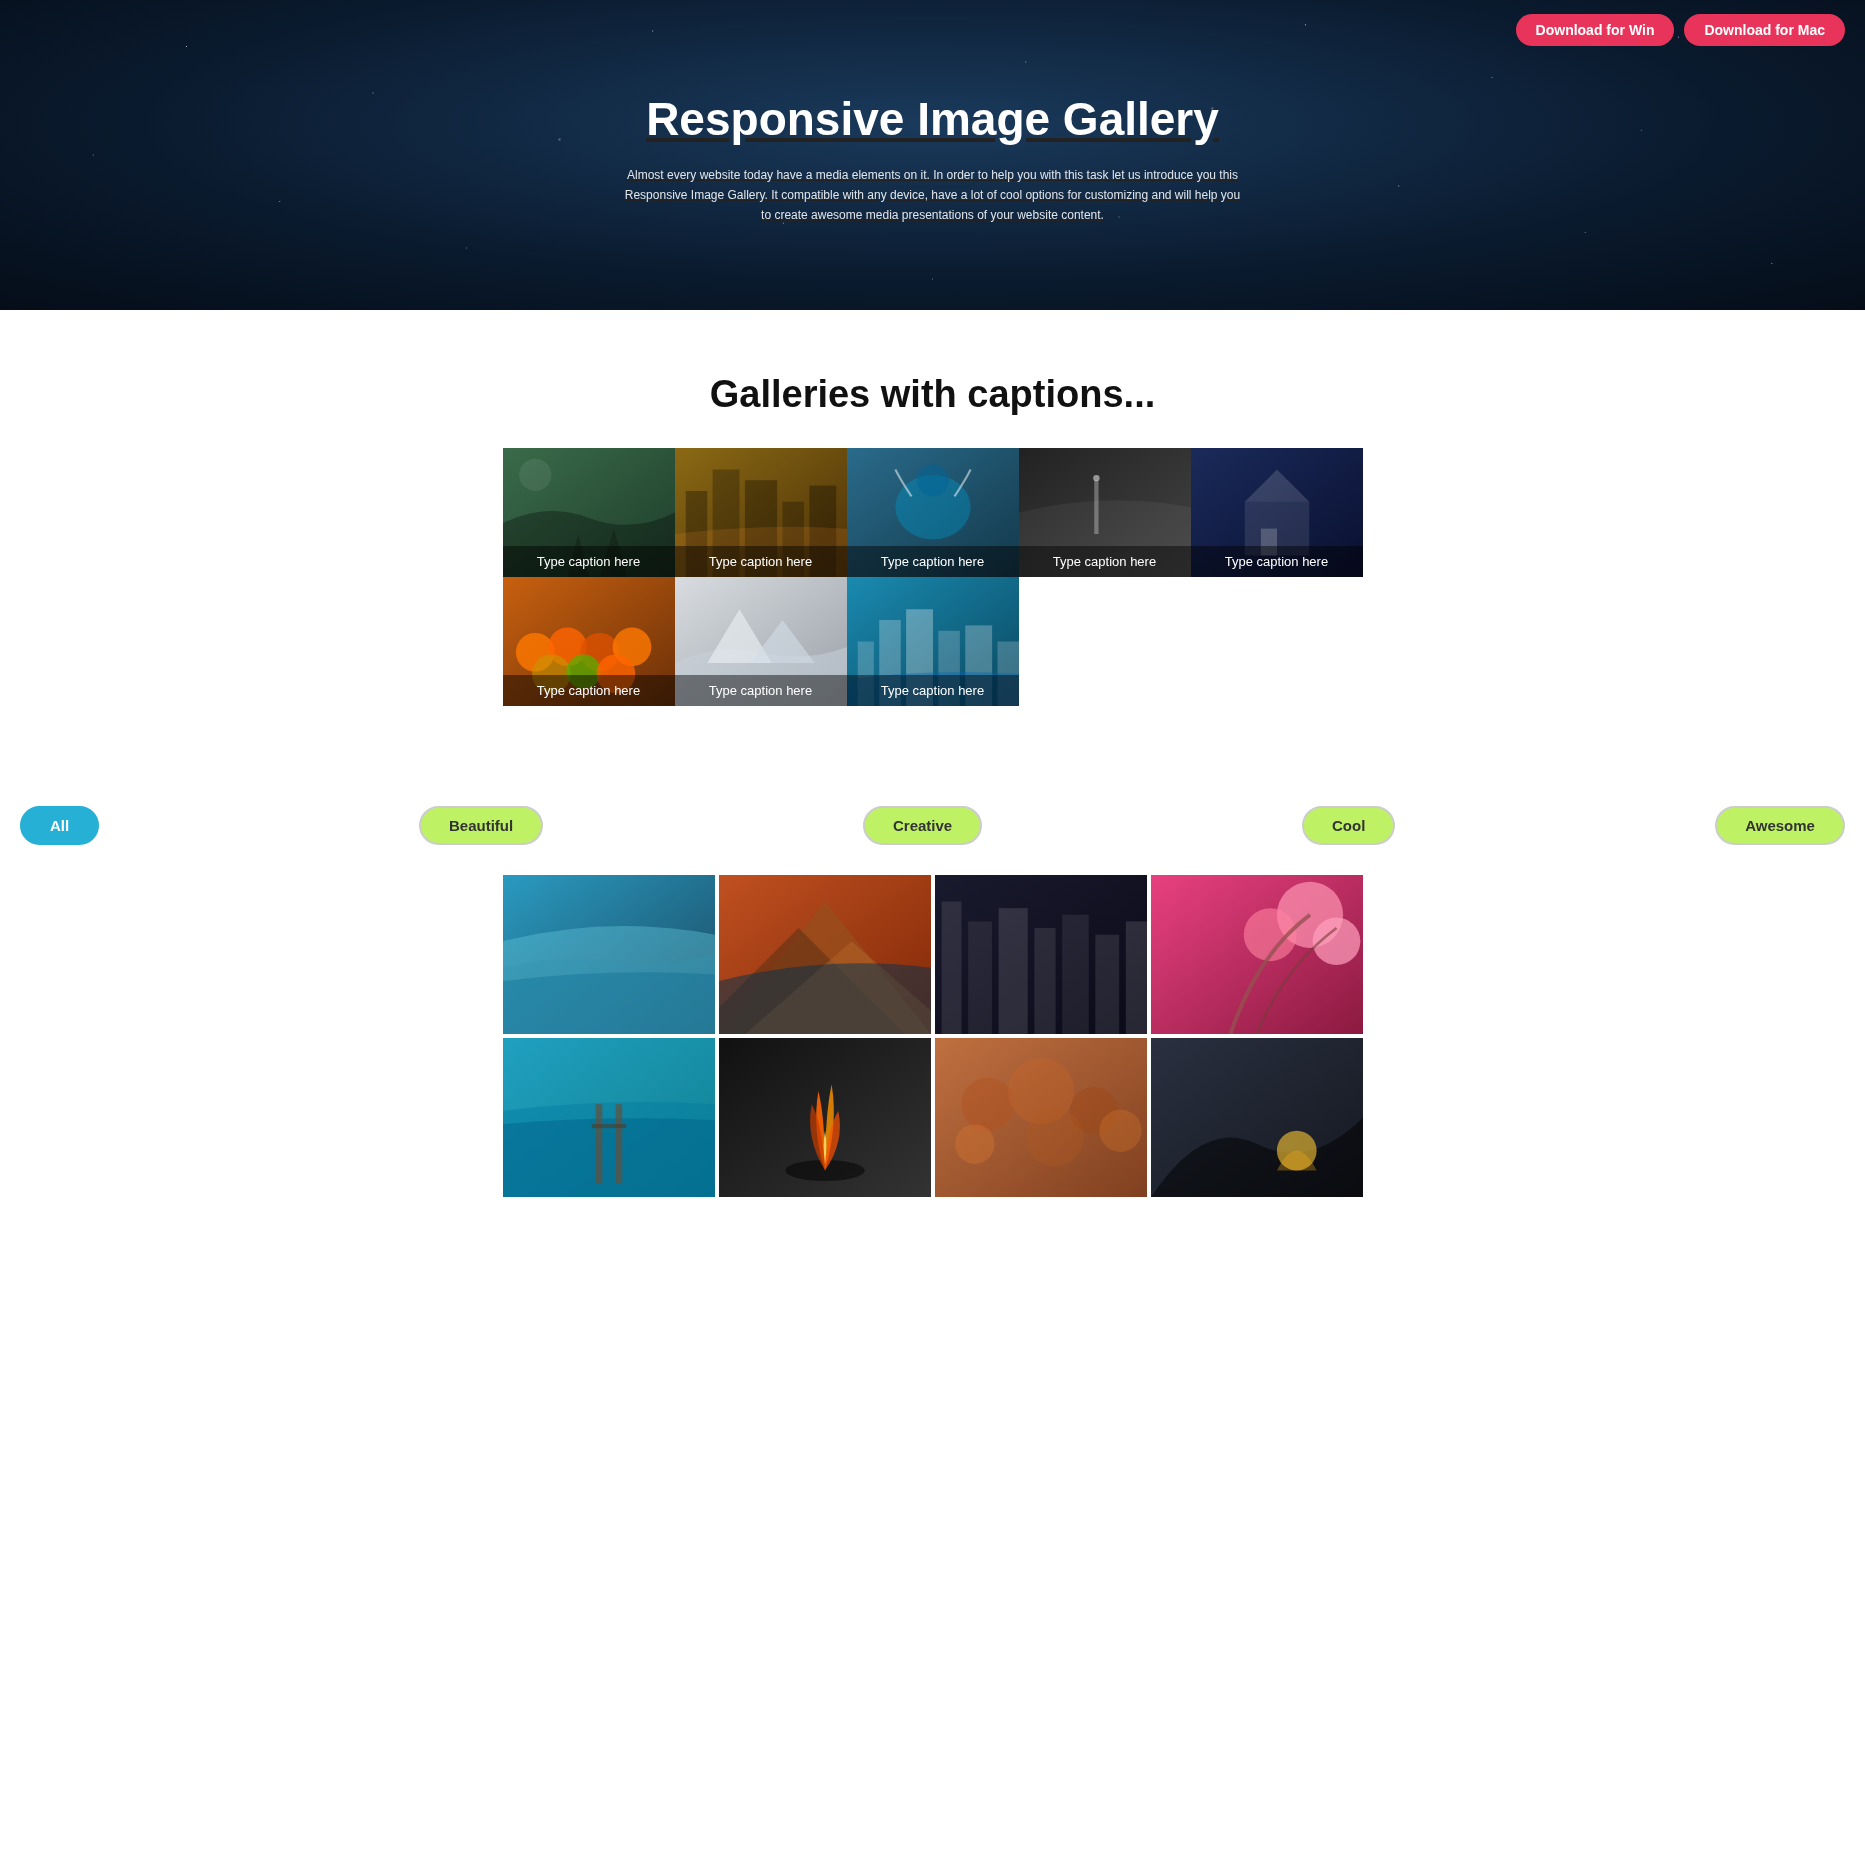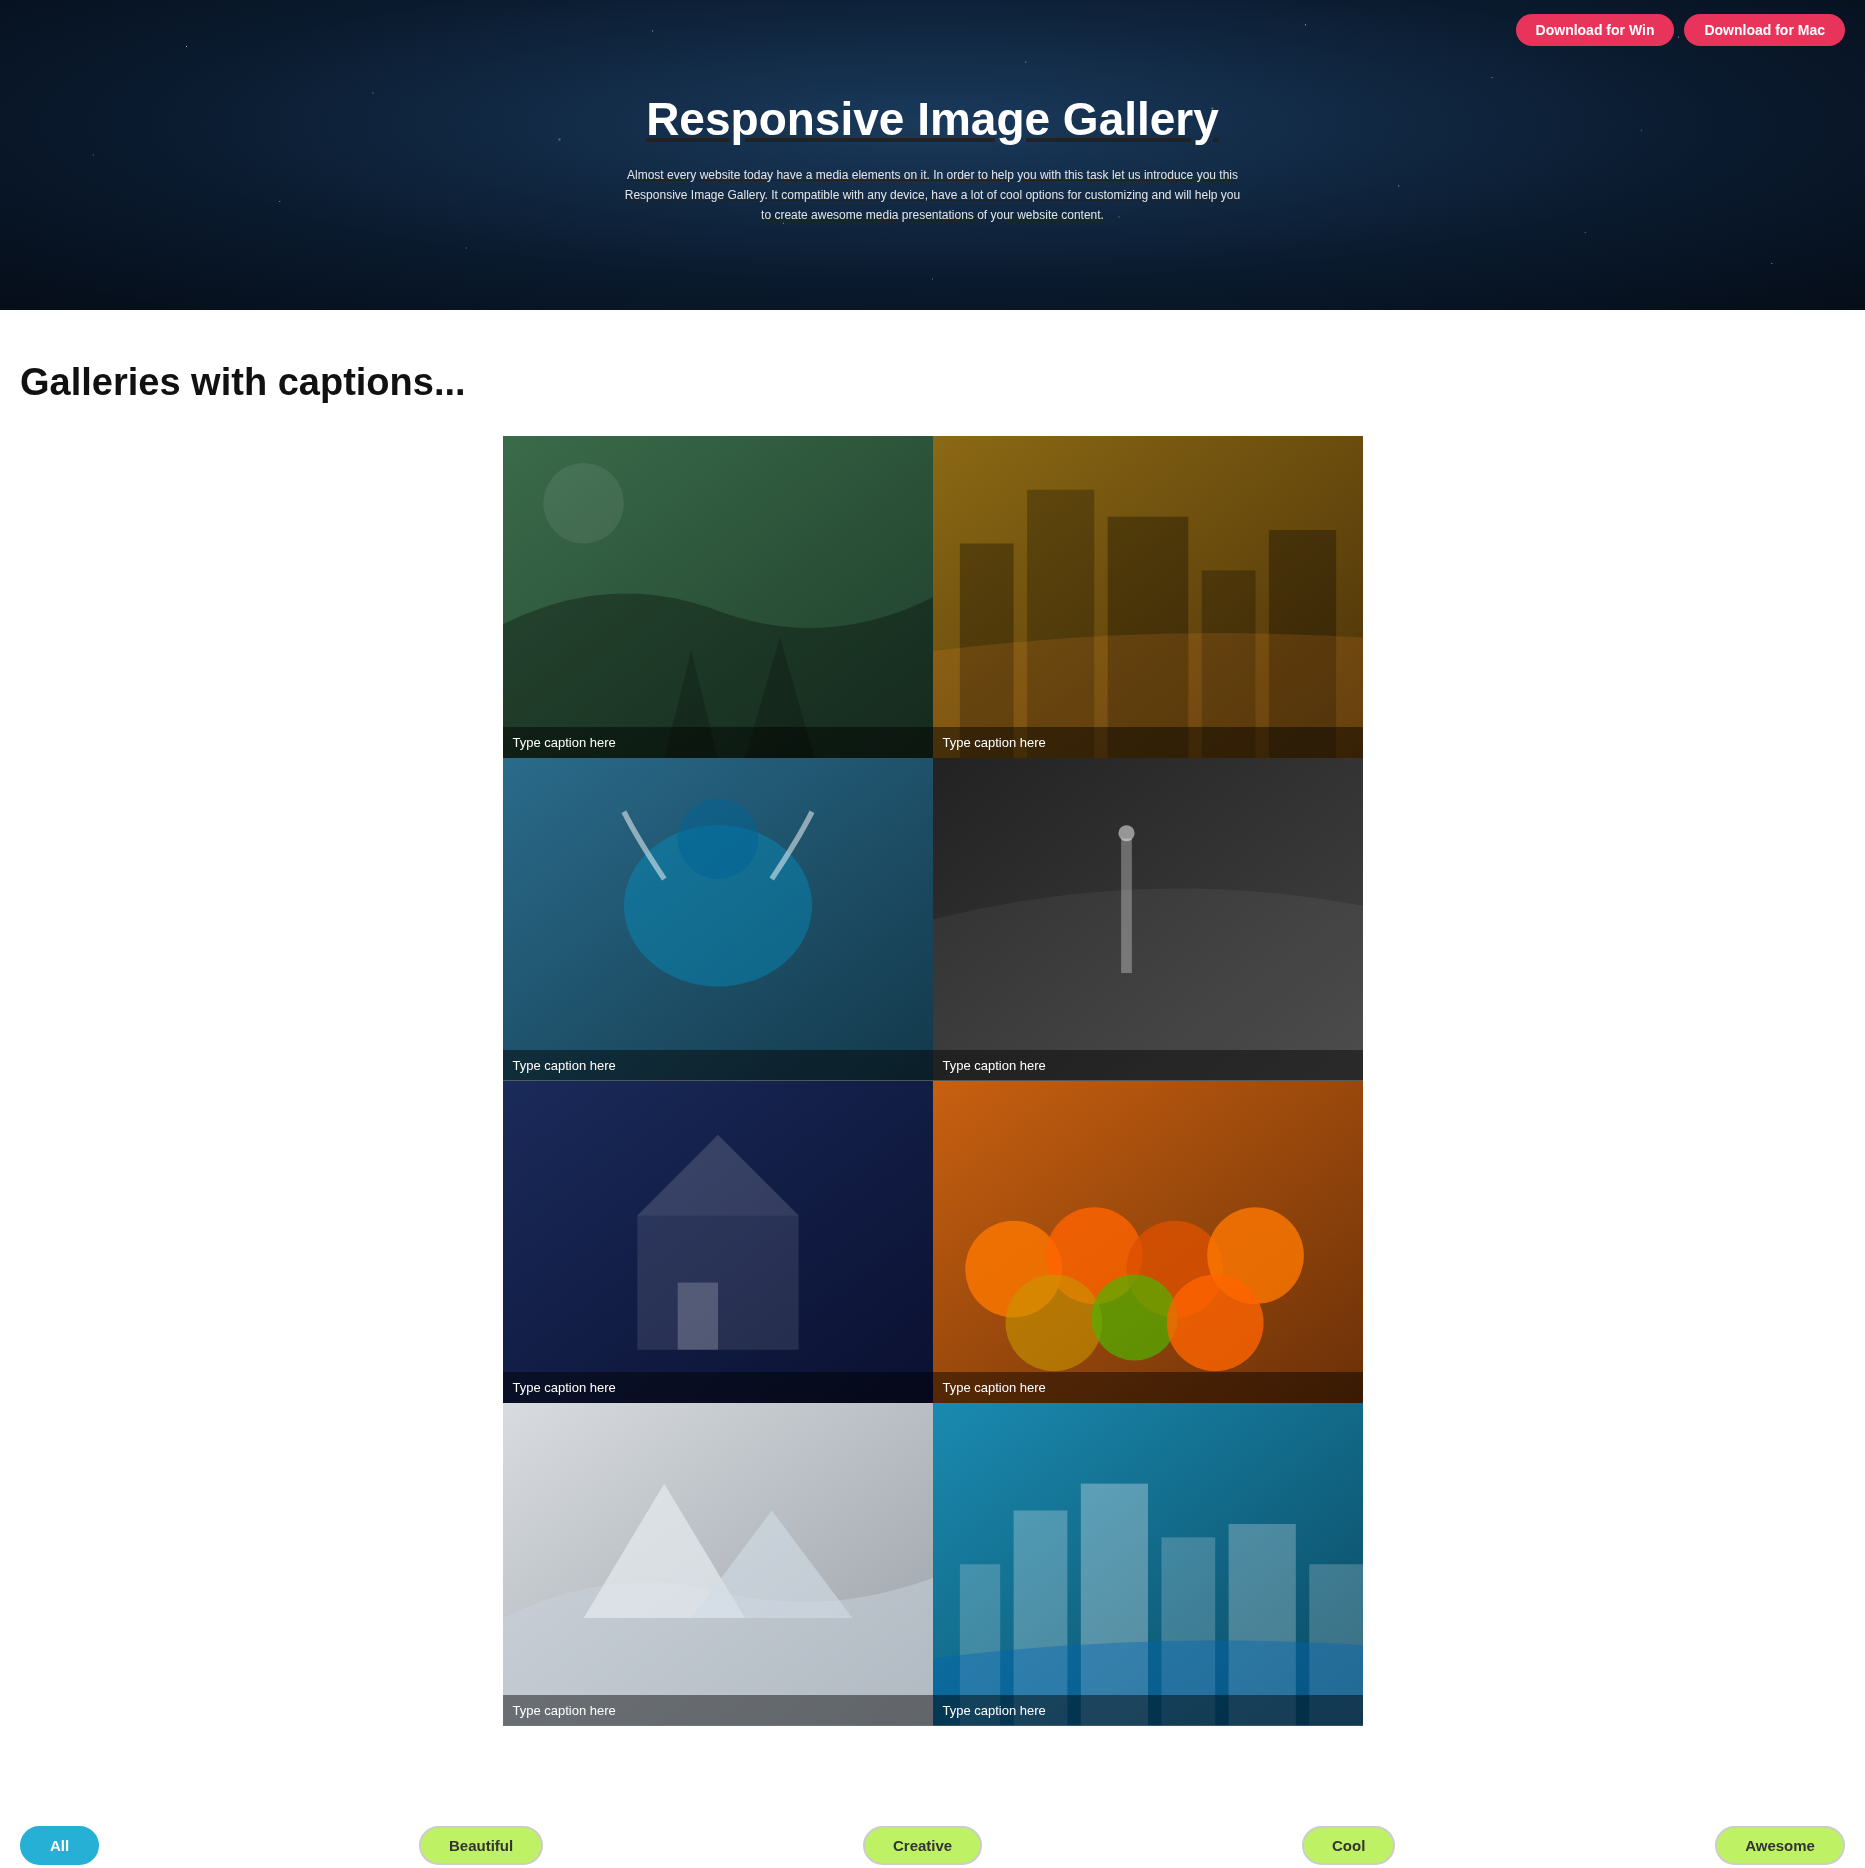--- a/index.html
+++ b/index.html
@@ -96,34 +96,36 @@
 
     .hero-desc {
       font-size: 12px;
       color: rgba(255,255,255,0.88);
       line-height: 1.7;
     }
 
     
     .section-captions {
       padding: 50px 20px 30px;
+      text-align: center;
+      margin-top: 12px;
     }
 
     .section-title {
       font-size: 38px;
       font-weight: 900;
       color: #111;
       line-height: 1.2;
       margin-bottom: 30px;
     }
 
     
     .gallery-grid {
       display: grid;
-      grid-template-columns: repeat(2, 1fr);
+      grid-template-columns: repeat(5, 1fr);
       gap: 0;
       max-width: 900px;
       margin: 0 auto 20px;
       padding: 0 20px;
     }
 
     .gallery-item {
       position: relative;
       overflow: hidden;
       cursor: pointer;

